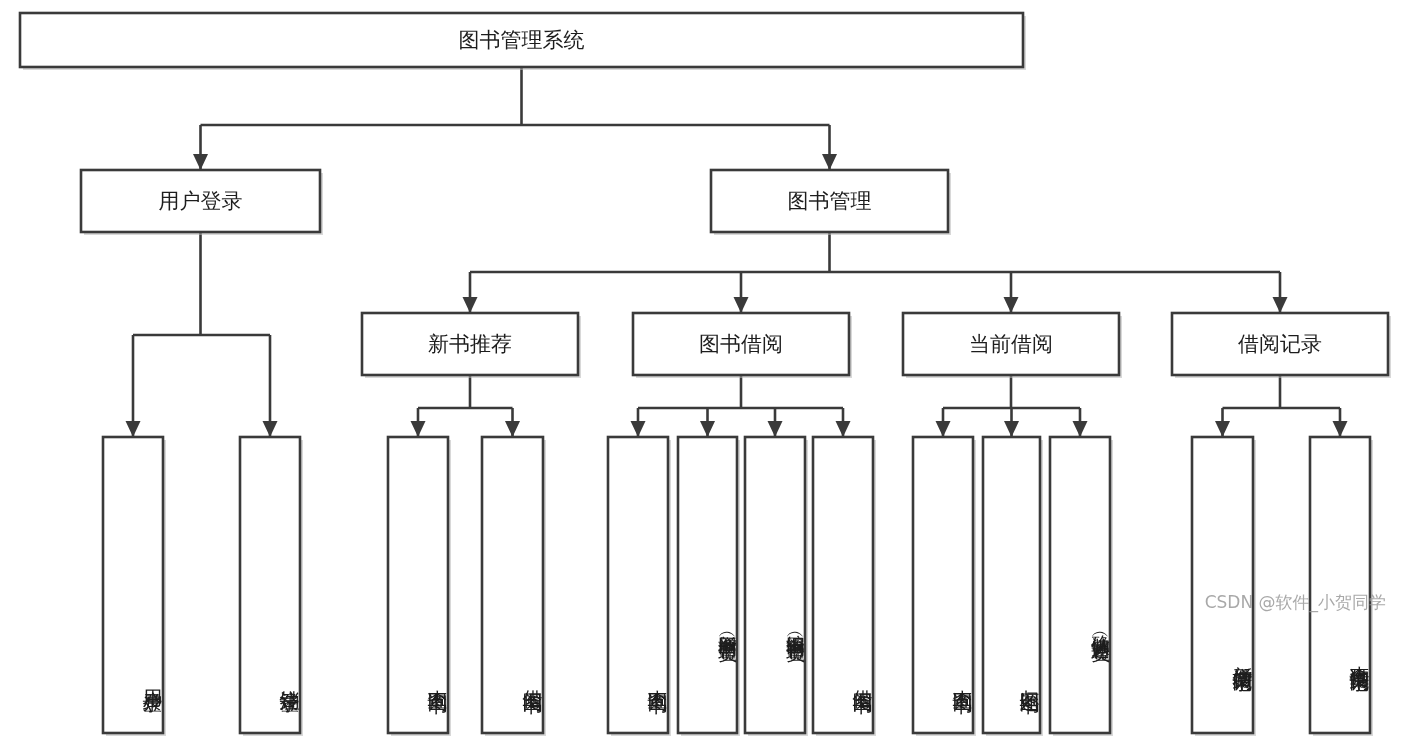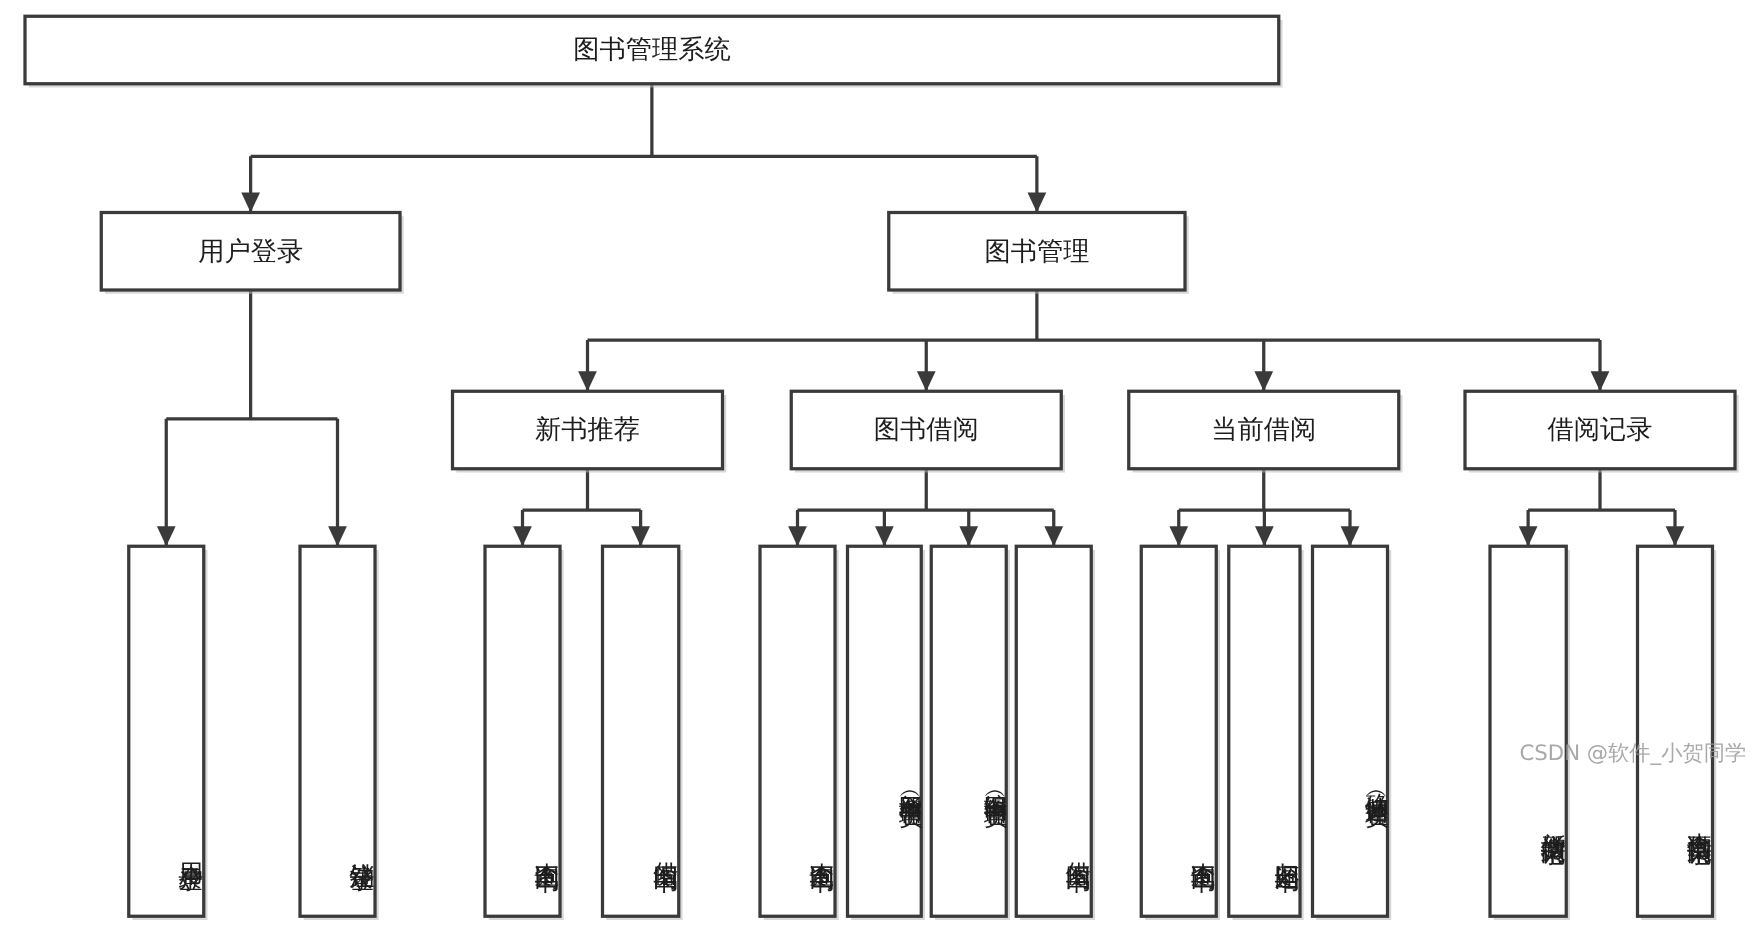--- a/index.html
+++ b/index.html
@@ -63,21 +63,21 @@
     color: #1d1d1d;
     letter-spacing: 1.5px;
     display: flex;
     align-items: flex-start;
     justify-content: center;
     white-space: nowrap;
     pointer-events: none;
   }
   .watermark {
     position: absolute;
-    right: 8px;
+    right: 19px;
     bottom: 4px;
     font-family: "DejaVu Sans", "Liberation Sans", sans-serif;
     font-size: 17px;
     color: #9a9a9a;
     opacity: 0.85;
     white-space: nowrap;
   }
 </style>
 </head>
 <body>

